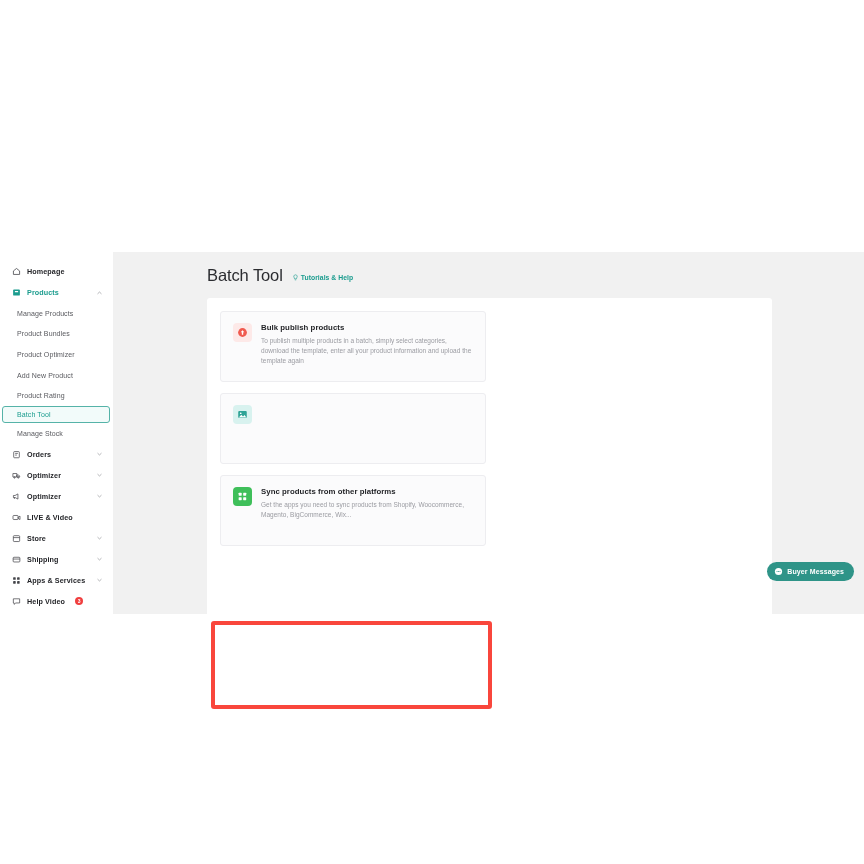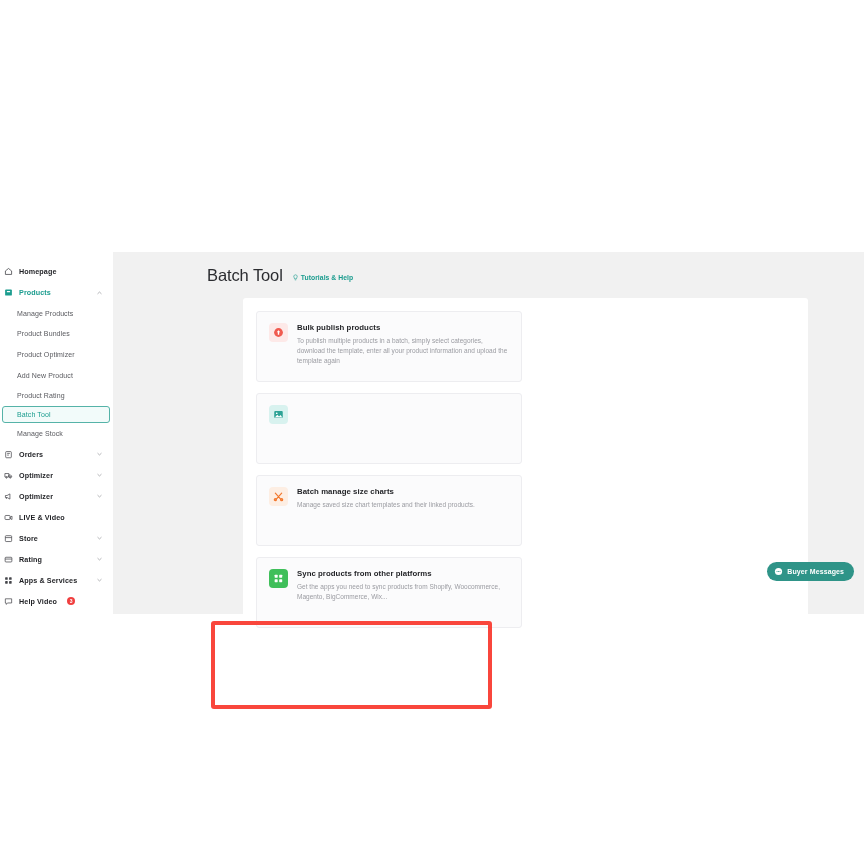--- a/index.html
+++ b/index.html
@@ -20,21 +20,21 @@
   #sidebar {
     width: 113px; height: 362px;
     background: #ffffff;
     padding-top: 9px;
     flex: 0 0 113px;
     position: relative;
   }
   .nav-item {
     display: flex; align-items: center;
     height: 21px;
-    padding-left: 4px;
+    padding-left: 12px;
     gap: 6px;
     cursor: pointer;
     position: relative;
   }
   .nav-label {
     font-size: 7.2px;
     color: #1f2024;
     letter-spacing: 0.1px;
     font-weight: 600;
     white-space: nowrap;
@@ -110,21 +110,20 @@
 
   #panel {
     width: 565px; height: 320px;
     background: #ffffff;
     border-radius: 3px;
     padding: 13px 13px 0 13px;
     display: flex; flex-wrap: wrap;
     align-content: flex-start;
     gap: 11px 11px;
     position: relative;
-    margin-left: 36px;
   }
   .card {
     width: 266px; height: 71px;
     background: #fbfbfc;
     border: 1px solid #ededf0;
     border-radius: 3px;
     padding: 11px 12px 0 12px;
     display: flex; gap: 9px;
     cursor: pointer;
   }
@@ -312,21 +311,21 @@
       </span>
     </div>
 
     <div class="nav-item">
       <span class="nav-ico">
         <svg viewBox="0 0 16 16" fill="none" stroke="#44454a" stroke-width="1.3">
             <rect x="2" y="4" width="12" height="8.4" rx="1.5"></rect>
             <path d="M2 7.2h12"></path>
           </svg>
       </span>
-      <span class="nav-label">Rating</span>
+      <span class="nav-label">Shipping</span>
       <span class="chev">
         <svg viewBox="0 0 16 16" fill="none" stroke="#8d8e93" stroke-width="1.5">
             <path d="M3.5 6L8 10.2 12.5 6"></path>
           </svg>
       </span>
     </div>
 
     <div class="nav-item">
       <span class="nav-ico">
         <svg viewBox="0 0 16 16" fill="#44454a">
@@ -390,33 +389,20 @@
       <div class="card">
         <span class="card-ico" style="background:#d8f2ef">
           <svg viewBox="0 0 16 16">
               <rect x="1.8" y="2.8" width="12.4" height="10.4" rx="1.5" fill="#2ea396"></rect>
               <circle cx="5.4" cy="6.2" r="1.25" fill="#fff"></circle>
               <path d="M2.6 12.4l3.6-4 2.6 2.6 2.2-2.2 2.6 3.6z" fill="#fff"></path>
             </svg>
         </span>
       </div>
 
-      <div class="card">
-        <span class="card-ico" style="background:#fdeee3">
-          <svg viewBox="0 0 16 16" fill="none" stroke="#f2762b" stroke-width="1.7" stroke-linecap="round">
-              <path d="M3.4 3.2l8.4 9.2M12.6 3.2L4.2 12.4"></path>
-              <circle cx="3.4" cy="12.6" r="1.5"></circle>
-              <circle cx="12.6" cy="12.6" r="1.5"></circle>
-            </svg>
-        </span>
-        <div class="card-body">
-          <div class="card-title">Batch manage size charts</div>
-          <div class="card-desc">Manage saved size chart templates and their linked products.</div>
-        </div>
-      </div>
 
       <div class="card">
         <span class="card-ico" style="background:#3fbf5a">
           <svg viewBox="0 0 16 16" fill="#fff">
               <rect x="2.4" y="2.4" width="4.4" height="4.4" rx="0.7"></rect>
               <rect x="9" y="2.4" width="4.4" height="4.4" rx="0.7"></rect>
               <rect x="2.4" y="9" width="4.4" height="4.4" rx="0.7"></rect>
               <rect x="9" y="9" width="4.4" height="4.4" rx="0.7"></rect>
             </svg>
         </span>

